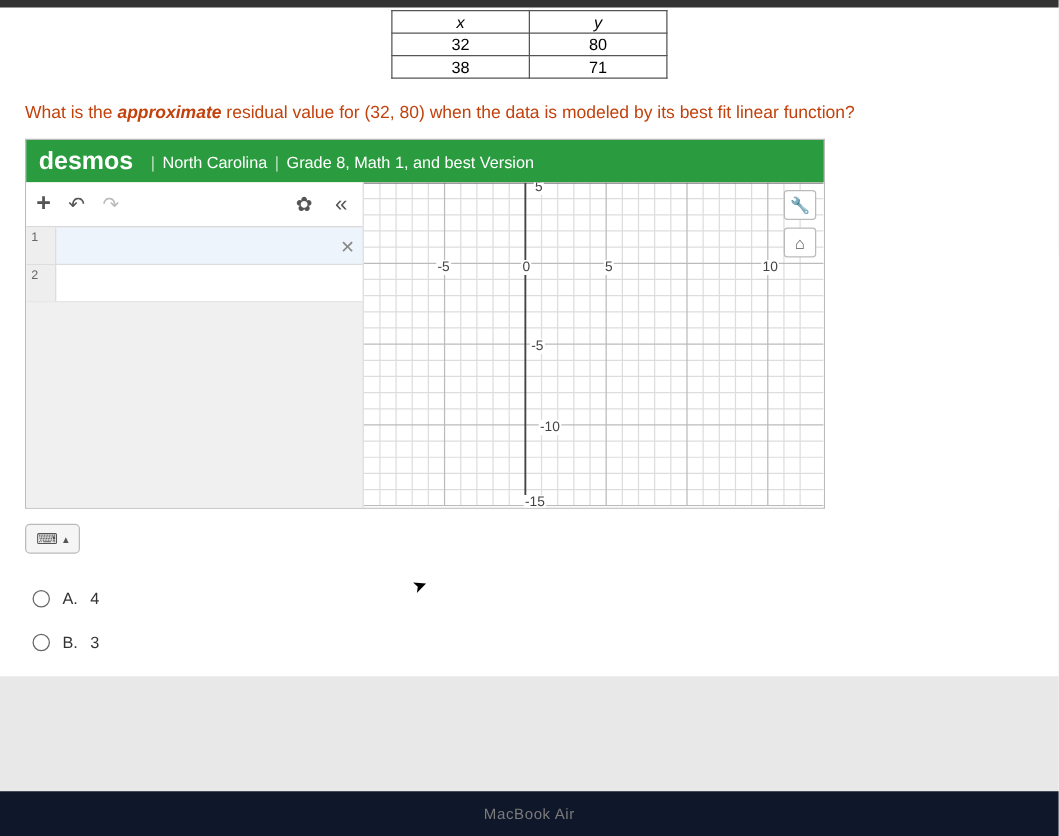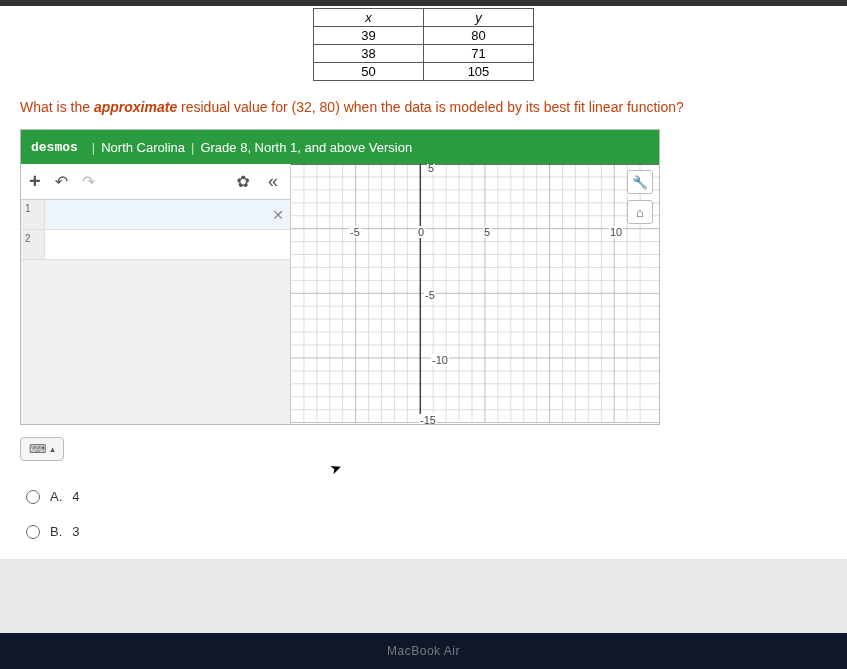--- a/index.html
+++ b/index.html
@@ -49,21 +49,21 @@
   }
   .desmos-header {
     background: #2a9c3f;
     color: #fff;
     display: flex;
     align-items: center;
     height: 34px;
     padding: 0 10px;
     font-size: 13px;
   }
-  .desmos-logo { font-weight: bold; font-size: 13px; margin-right: 8px; font-family: Liberation Mono, monospace; }
+  .desmos-logo { font-weight: bold; font-size: 20px; margin-right: 8px; }
   .sep { color: rgba(255,255,255,0.7); margin: 0 6px; }
 
   .desmos-body { display: flex; height: 260px; position: relative; }
 
   .expr-panel {
     width: 270px;
     border-right: 1px solid #ccc;
     background: #fafafa;
     display: flex;
     flex-direction: column;
@@ -218,45 +218,41 @@
 <div class="page">
   <div class="top-bar"></div>
 
   <table class="data-table">
     <tbody>
         <tr>
       <th>x</th>
       <th>y</th>
     </tr>
     <tr>
-          <td>39</td>
+          <td>32</td>
           <td>80</td>
         </tr>
     <tr>
           <td>38</td>
           <td>71</td>
         </tr>
-    <tr>
-          <td>50</td>
-          <td>105</td>
-        </tr>
   </tbody>
     </table>
 
   <p class="question">
     <span>What is the </span><em>approximate</em><span> residual value for (32, 80) when the data is modeled by its best fit linear function?</span>
   </p>
 
   <div class="desmos-wrap">
     <div class="desmos-header">
       <span class="desmos-logo">desmos</span>
       <span class="sep">|</span>
       <span>North Carolina</span>
       <span class="sep">|</span>
-      <span>Grade 8, North 1, and above Version</span>
+      <span>Grade 8, Math 1, and best Version</span>
     </div>
 
     <div class="desmos-body">
       <div class="expr-panel">
         <div class="expr-toolbar">
           <span class="tb-btn" style="font-size:20px;font-weight:bold">+</span>
           <span class="tb-btn">↶</span>
           <span class="tb-btn" style="color:#bbb">↷</span>
           <span class="tb-spacer"></span>
           <span class="tb-btn">✿</span>

